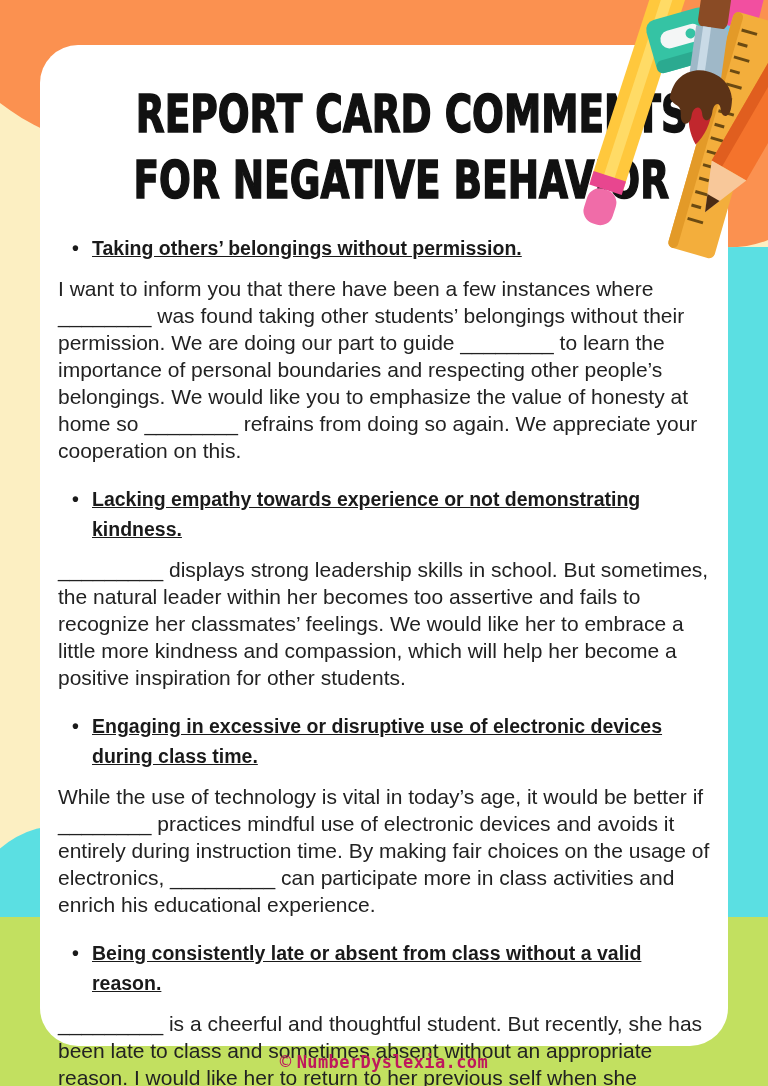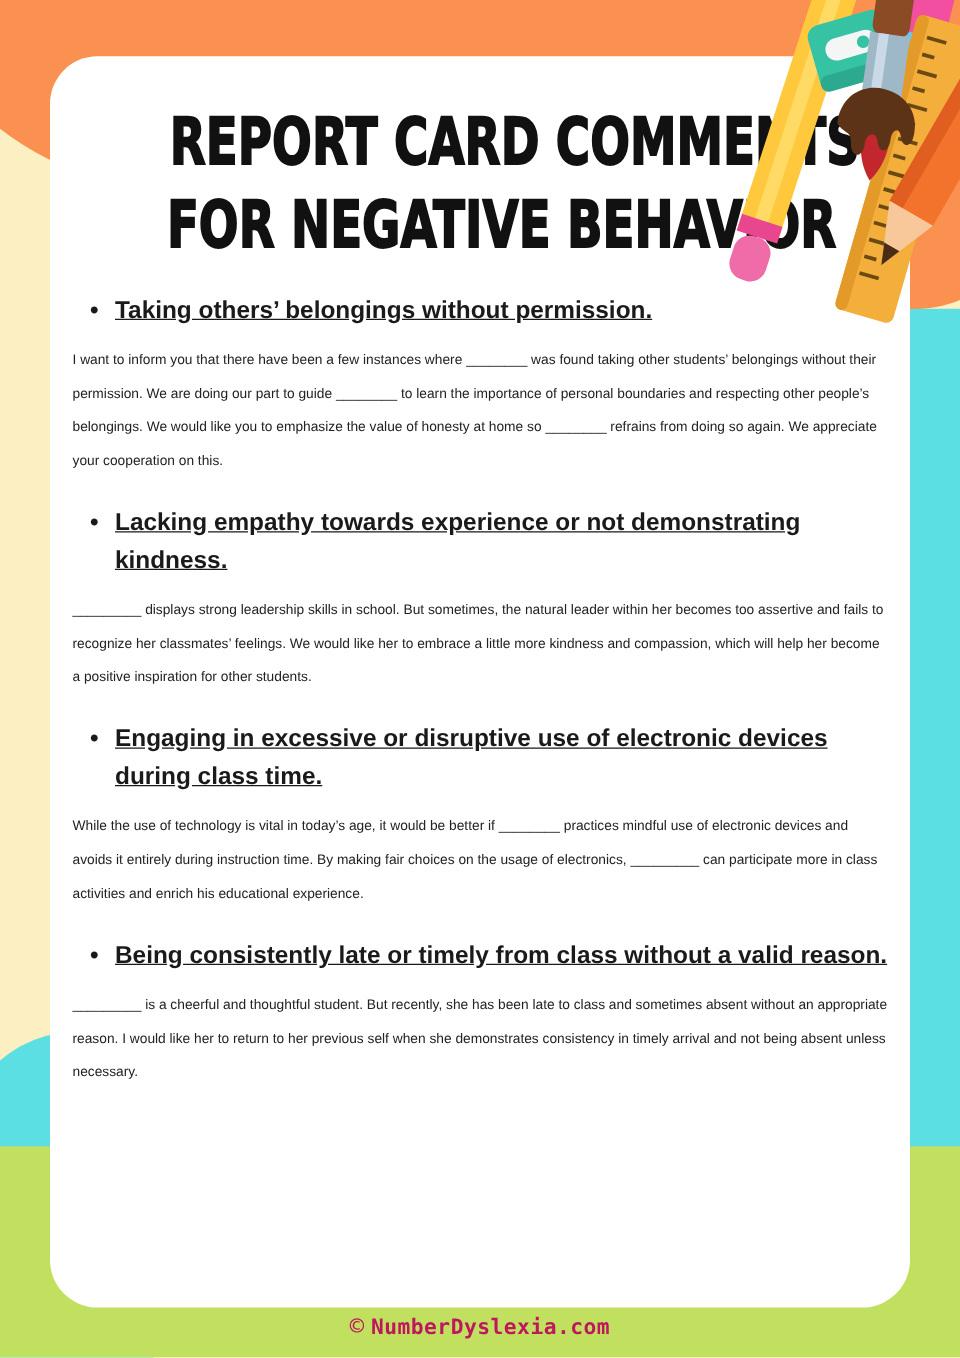--- a/index.html
+++ b/index.html
@@ -45,21 +45,21 @@
     display:flex;align-items:flex-start;
     margin:20px 0 0 14px;width:640px;
     font-weight:bold;font-size:19.5px;line-height:30px;color:var(--heading);
   }
   .bullet-dot{
     flex:0 0 20px;font-size:19.5px;line-height:30px;color:var(--heading);
   }
   .section-heading .heading-text{flex:1;text-decoration:underline;}
   .section-body{
     margin-top:12px;width:652px;
-    font-size:11px;line-height:27px;color:var(--body);
+    font-size:21px;line-height:27px;color:var(--body);
   }
   
   .footer{
     position:absolute;left:0;top:1050px;width:768px;text-align:center;z-index:4;
     color:#be185d;font-size:17px;letter-spacing:0.4px;font-weight:bold;
     font-family:"DejaVu Sans Mono",monospace;
   }
   .footer .copy{font-size:19px;margin-right:5px;font-weight:normal;}
   
   .deco{position:absolute;top:0;right:0;z-index:5;}
@@ -94,21 +94,21 @@
   <div class="section-body">_________ displays strong leadership skills in school. But sometimes, the natural leader within her becomes too assertive and fails to recognize her classmates’ feelings. We would like her to embrace a little more kindness and compassion, which will help her become a positive inspiration for other students.</div>
 
   <div class="section-heading">
     <span class="bullet-dot">•</span>
     <span class="heading-text">Engaging in excessive or disruptive use of electronic devices during class time.</span>
   </div>
   <div class="section-body">While the use of technology is vital in today’s age, it would be better if ________ practices mindful use of electronic devices and avoids it entirely during instruction time. By making fair choices on the usage of electronics, _________ can participate more in class activities and enrich his educational experience.</div>
 
   <div class="section-heading">
     <span class="bullet-dot">•</span>
-    <span class="heading-text">Being consistently late or timely from class without a valid reason.</span>
+    <span class="heading-text">Being consistently late or absent from class without a valid reason.</span>
   </div>
   <div class="section-body">_________ is a cheerful and thoughtful student. But recently, she has been late to class and sometimes absent without an appropriate reason. I would like her to return to her previous self when she demonstrates consistency in timely arrival and not being absent unless necessary.</div>
 
 </div>
 
 <svg class="deco" width="190" height="262" viewBox="0 0 190 262">
 
   <g transform="translate(55,105) rotate(18)">
     <rect x="-17" y="-130" width="34" height="215" fill="#FFC83D"></rect>
     <rect x="-6" y="-130" width="11" height="215" fill="#FFDB66"></rect>

